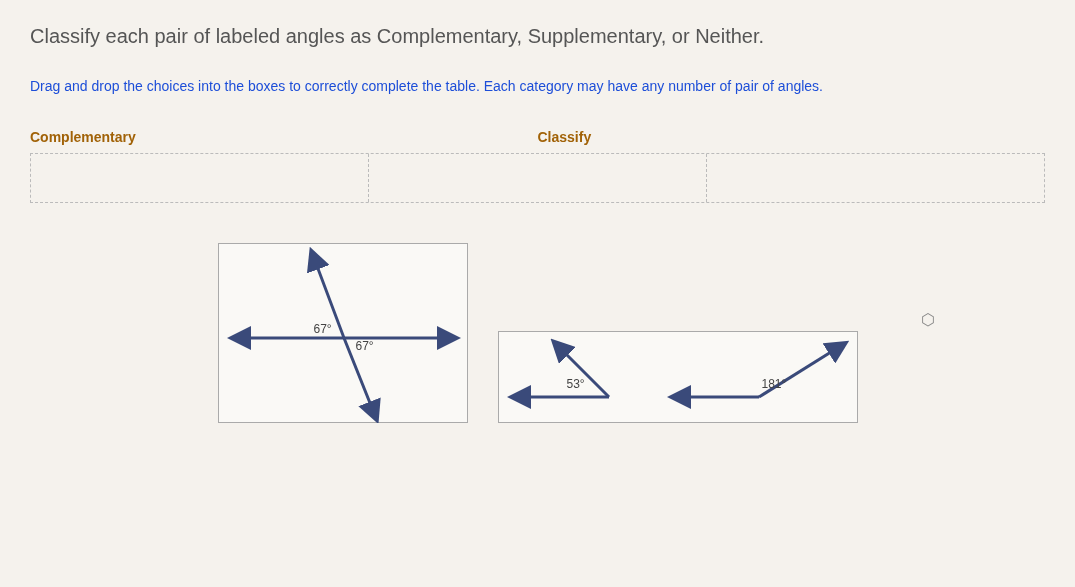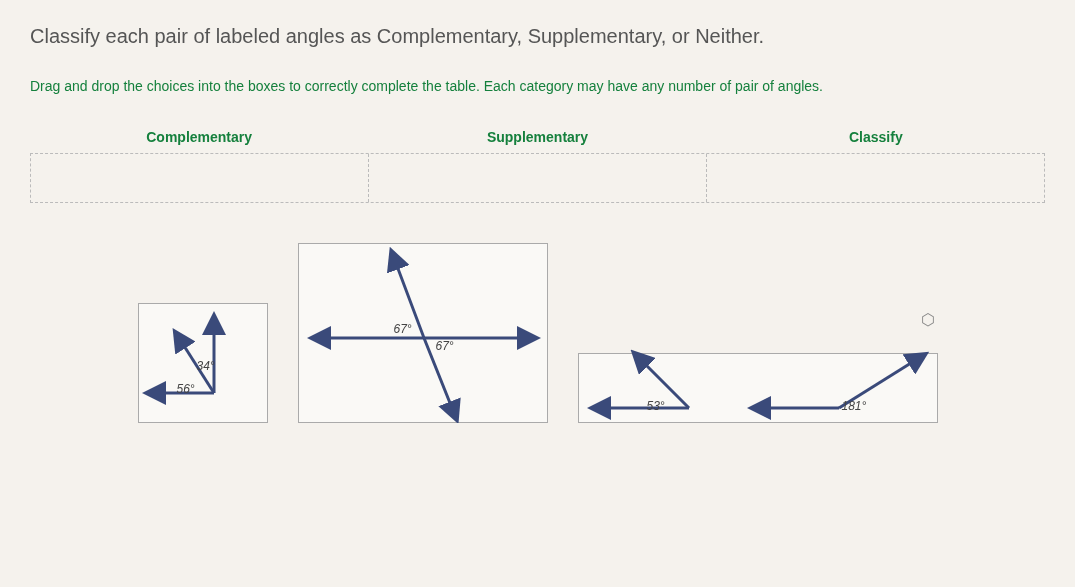--- a/index.html
+++ b/index.html
@@ -12,36 +12,36 @@
       color: #555;
       position: relative;
     }
     .question-text {
       font-size: 20px;
       color: #555;
       margin-bottom: 30px;
     }
     .instruction-text {
       font-size: 14px;
-      color: #15803d;
+      color: #1d4ed8;
       margin-bottom: 35px;
     }
     .table-area {
       margin-bottom: 40px;
     }
     .headers {
       display: flex;
       margin-bottom: 8px;
     }
     .header {
       flex: 1;
-      text-align: center;
+      text-align: left;
       font-weight: bold;
       font-size: 14px;
-      color: #15803d;
+      color: #a16207;
     }
     .drop-zones {
       display: flex;
       border: 1px dashed #bbb;
       height: 50px;
     }
     .drop-zone {
       flex: 1;
       border-right: 1px dashed #bbb;
     }
@@ -53,25 +53,24 @@
       gap: 30px;
       margin-top: 30px;
     }
     .choice {
       border: 1px solid #aaa;
       background: #faf9f6;
       display: flex;
       align-items: center;
       justify-content: center;
       position: relative;
-      font-style: italic;
     }
     .choice-1 { width: 130px; height: 120px; }
     .choice-2 { width: 250px; height: 180px; }
-    .choice-3 { width: 360px; height: 70px; }
+    .choice-3 { width: 360px; height: 92px; }
     svg { display: block; }
     .angle-label {
       position: absolute;
       font-size: 12px;
       color: #444;
     }
     .cursor {
       position: absolute;
       top: 310px;
       right: 140px;
@@ -81,46 +80,31 @@
   </style>
 </head>
 <body>
 
 <div class="question-text">Classify each pair of labeled angles as Complementary, Supplementary, or Neither.</div>
 <div class="instruction-text">Drag and drop the choices into the boxes to correctly complete the table. Each category may have any number of pair of angles.</div>
 
 <div class="table-area">
   <div class="headers">
     <div class="header">Complementary</div>
-    <div class="header">Supplementary</div>
     <div class="header">Classify</div>
   </div>
   <div class="drop-zones">
     <div class="drop-zone"></div>
     <div class="drop-zone"></div>
     <div class="drop-zone"></div>
   </div>
 </div>
 
 <div class="choices-area">
 
-  <div class="choice choice-1">
-    <svg width="130" height="120">
-      <defs>
-        <marker id="arrow1" markerWidth="8" markerHeight="8" refX="4" refY="4" orient="auto">
-          <path d="M0,0 L8,4 L0,8 Z" fill="#3a4a7a"></path>
-        </marker>
-      </defs>
-      <line x1="75" y1="90" x2="15" y2="90" stroke="#3a4a7a" stroke-width="3" marker-end="url(#arrow1)"></line>
-      <line x1="75" y1="90" x2="75" y2="20" stroke="#3a4a7a" stroke-width="3" marker-end="url(#arrow1)"></line>
-      <line x1="75" y1="90" x2="40" y2="35" stroke="#3a4a7a" stroke-width="3" marker-end="url(#arrow1)"></line>
-    </svg>
-    <span class="angle-label" style="top:55px; left:58px;">34°</span>
-    <span class="angle-label" style="top:78px; left:38px;">56°</span>
-  </div>
 
   <div class="choice choice-2">
     <svg width="250" height="180">
       <defs>
         <marker id="arrow2" markerWidth="8" markerHeight="8" refX="4" refY="4" orient="auto">
           <path d="M0,0 L8,4 L0,8 Z" fill="#3a4a7a"></path>
         </marker>
       </defs>
       <line x1="125" y1="95" x2="20" y2="95" stroke="#3a4a7a" stroke-width="3" marker-end="url(#arrow2)"></line>
       <line x1="125" y1="95" x2="230" y2="95" stroke="#3a4a7a" stroke-width="3" marker-end="url(#arrow2)"></line>

